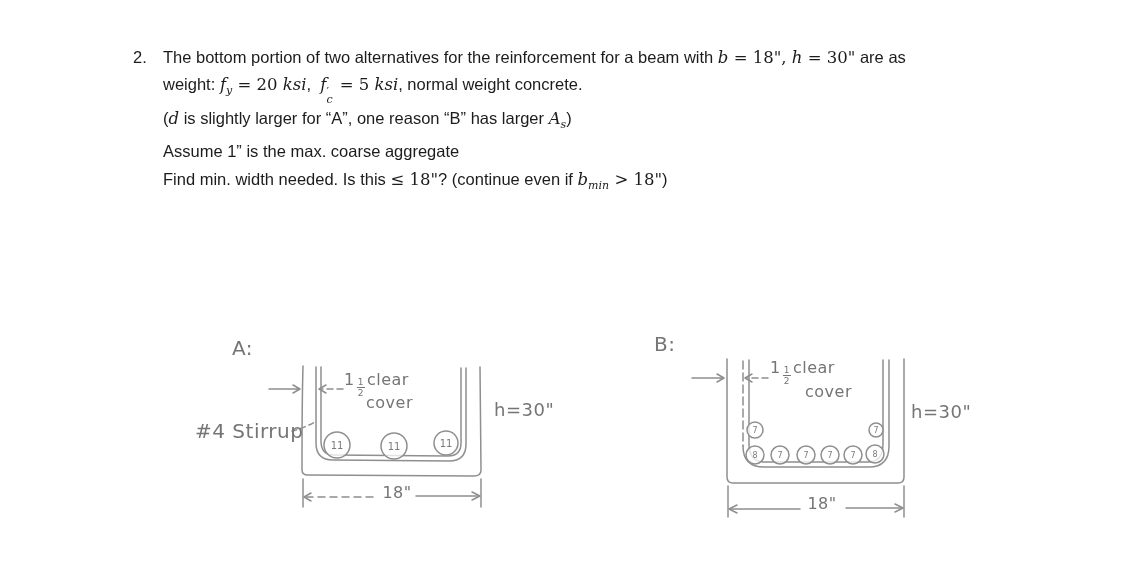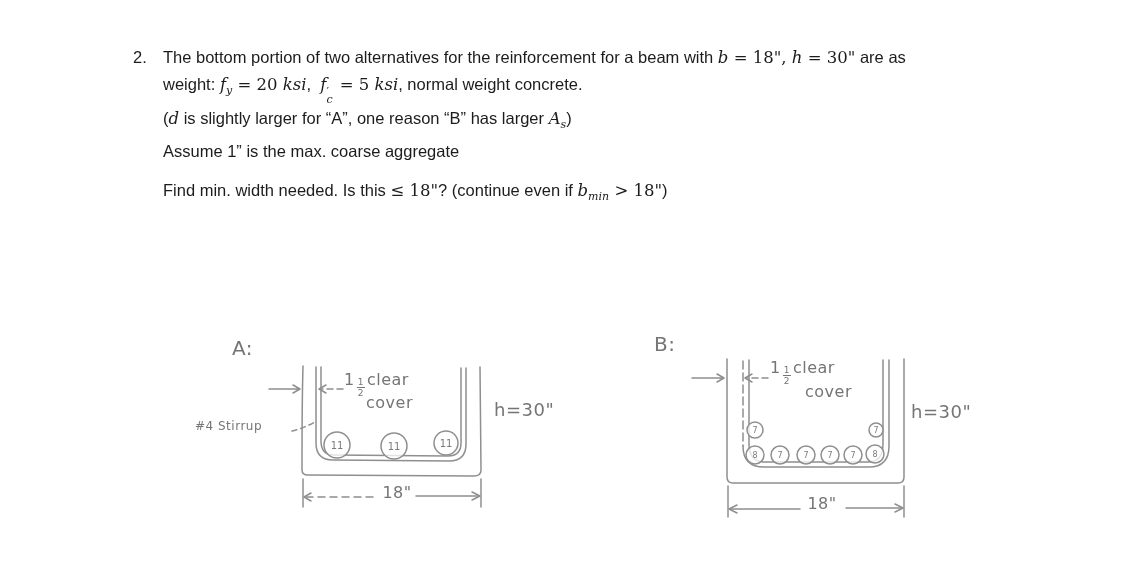--- a/index.html
+++ b/index.html
@@ -1,21 +1,21 @@
 <!DOCTYPE html>
 <html><head>
 <meta charset="utf-8">
 <style>
   html,body{margin:0;padding:0;background:#ffffff;}
   body{width:1125px;height:566px;position:relative;overflow:hidden;
        font-family:"Liberation Sans",sans-serif;color:#1c1c1c;}
   .ptext{position:absolute;left:133px;top:44px;width:920px;font-size:16.5px;}
   .pline{line-height:27.4px;white-space:pre-wrap;}
   .indent{padding-left:30px;}
-  .gap{margin-top:11px;}
+  .gap{}
   .qnum{display:inline-block;width:30px;}
   .mv{font-family:"DejaVu Serif",serif;font-style:italic;}
   .mn{font-family:"DejaVu Serif",serif;font-style:normal;}
   .msub{font-family:"DejaVu Serif",serif;font-style:italic;font-size:11px;vertical-align:-4px;}
   .msup{font-family:"DejaVu Serif",serif;font-style:normal;font-size:11px;vertical-align:6px;}
   .pstack{display:inline-flex;flex-direction:column;align-items:flex-start;
           font-family:"DejaVu Serif",serif;font-size:11px;line-height:8px;
           vertical-align:-5px;width:8px;}
   .pstack .tp{font-style:normal;}
   .pstack .bt{font-style:italic;}
@@ -23,21 +23,21 @@
   .dlabel{position:absolute;z-index:2;color:#757575;font-family:"DejaVu Sans",sans-serif;
           letter-spacing:0.5px;white-space:nowrap;}
   .case-label{font-size:20px;}
   .cover-line{font-size:16px;display:inline-flex;align-items:baseline;}
   .frac{display:inline-flex;flex-direction:column;align-items:center;line-height:1;
         vertical-align:-2px;margin:0 2px;}
   .frac .fn{font-size:9px;line-height:9px;border-bottom:1px solid #757575;padding:0 1px;}
   .frac .fd{font-size:9px;line-height:10px;}
   .hlabel{font-size:18px;}
   .wlabel{font-size:16px;transform:translateX(-50%);}
-  .slabel{font-size:12px;}
+  .slabel{font-size:20px;}
   .barnum{position:absolute;z-index:2;transform:translate(-50%,-50%);font-size:10px;
           color:#7b7b7b;font-family:"DejaVu Sans",sans-serif;}
   .barnum.small{font-size:8px;}
 </style>
 </head>
 <body>
 
 <div class="ptext">
   <div class="pline"><span class="qnum">2.</span><span>The bottom portion of two alternatives for the reinforcement for a beam with </span><span class="mv">b</span><span class="mn"> = 18", </span><span class="mv">h</span><span class="mn"> = 30"</span><span> are as</span></div>
 

